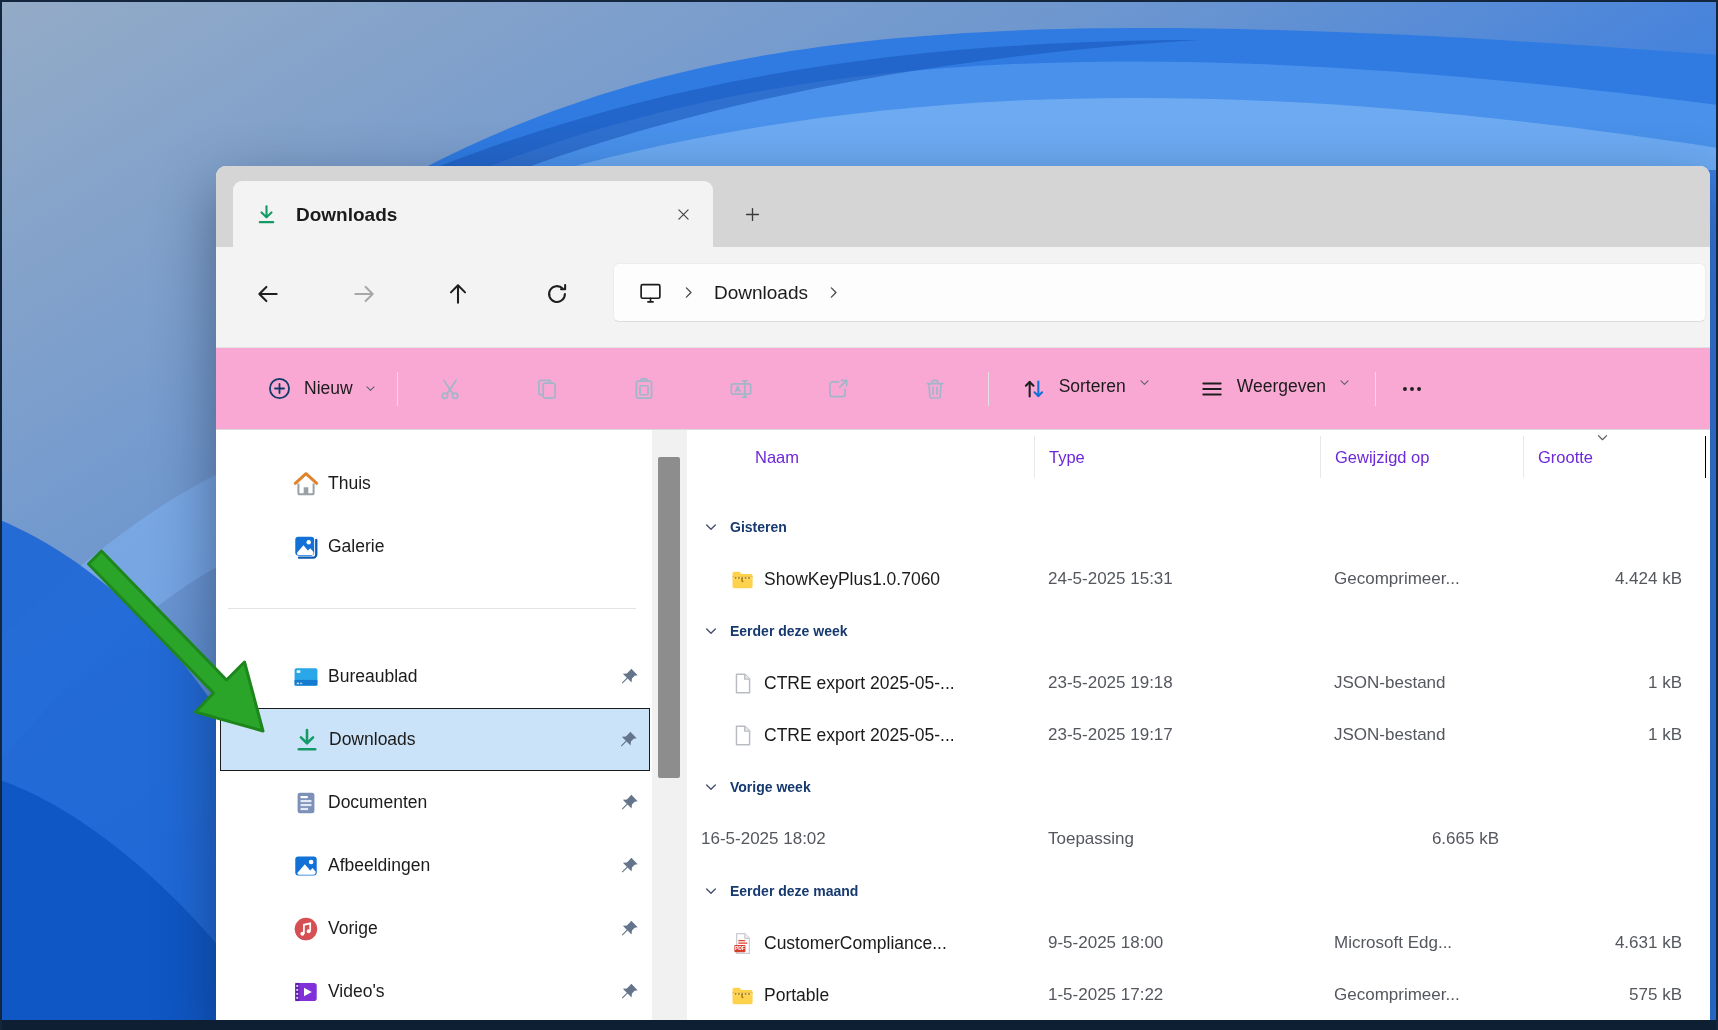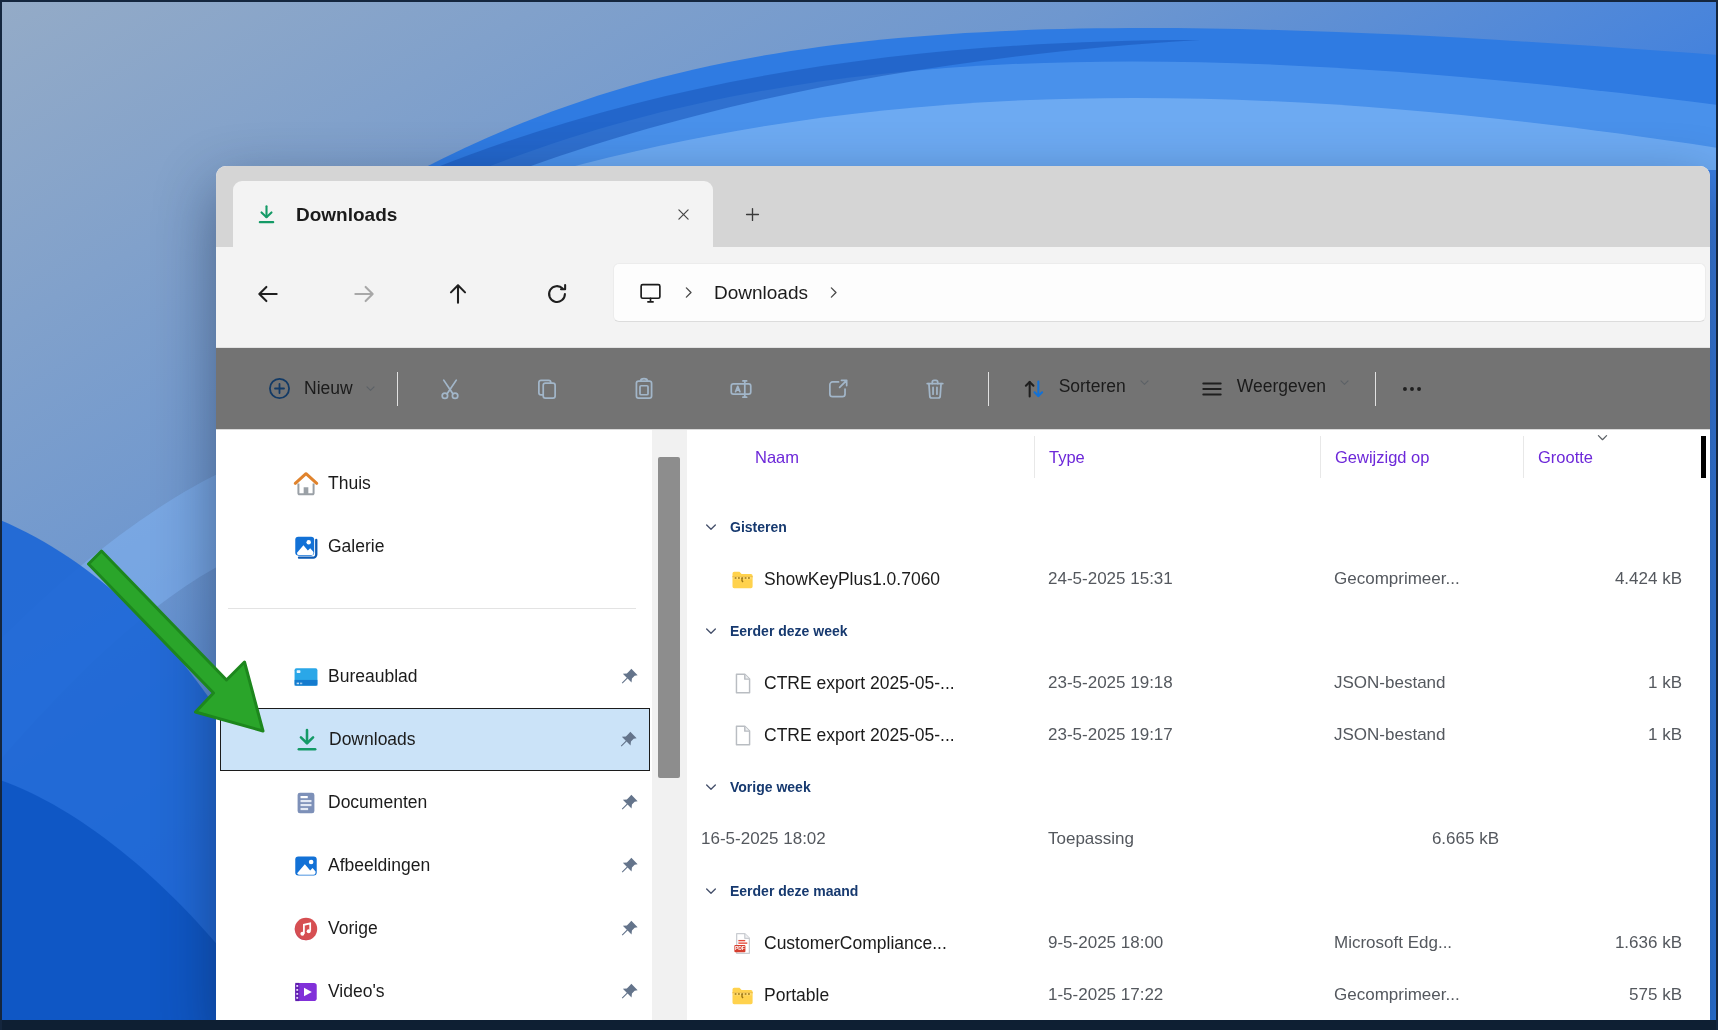--- a/index.html
+++ b/index.html
@@ -26,21 +26,21 @@
   .navbar{position:absolute;left:0;top:81px;right:0;height:100px;background:#f3f3f3;}
   .navbtn{position:absolute;top:26px;width:42px;height:42px;display:flex;align-items:center;justify-content:center;border-radius:6px;}
   .navbtn .ic{width:26px;height:26px;}
   .addressbar{position:absolute;left:397px;top:16px;right:4px;height:59px;background:#fdfdfd;
     border:1px solid #ececec;border-bottom-color:#dcdcdc;border-radius:6px;box-sizing:border-box;
     display:flex;align-items:center;padding-left:24px;}
   .crumb-ic{width:25px;height:25px;}
   .crumb-sep{width:17px;height:17px;margin:0 17px;}
   .crumb-text{font-size:19px;color:#1b1b1b;}
 
-  .toolbar{position:absolute;left:0;top:181px;right:0;height:83px;background:#737373;
+  .toolbar{position:absolute;left:0;top:181px;right:0;height:83px;background:#f9a8d4;
     border-top:1px solid #e2e2e2;border-bottom:1px solid #d9d9d9;box-sizing:border-box;
     display:flex;align-items:center;padding-left:34px;}
   .tb-new{display:flex;align-items:center;gap:11px;padding:9px 16px;border-radius:5px;}
   .tb-new .ic{width:27px;height:27px;}
   .tb-new .lbl{font-size:17.5px;color:#1b1b1b;}
   .tb-new .chev{width:13px;height:13px;}
   .tb-divider{width:1px;height:34px;background:#e1e1e1;margin:0 4px;}
   .tb-iconbtn{width:97px;height:48px;display:flex;align-items:center;justify-content:center;border-radius:5px;}
   .tb-iconbtn .ic{width:26px;height:26px;}
   .tb-iconbtn.more{width:64px;}
@@ -64,21 +64,21 @@
   .vscroll{position:absolute;left:436px;top:0;bottom:0;width:35px;background:#f1f1f1;}
   .vscroll .thumb{position:absolute;left:6px;top:27px;width:22px;height:321px;background:#8d8d8d;border-radius:2px;}
 
   
   .filelist{position:absolute;left:471px;top:0;right:0;bottom:0;}
   .grid{display:grid;grid-template-columns:347px 286px 203px 183px;}
   .list-header{position:absolute;left:0;right:0;top:6px;height:42px;}
   .list-header .hcell{display:flex;align-items:center;font-size:16.5px;color:#6d28d9;padding-left:14px;box-sizing:border-box;position:relative;}
   .list-header .hcell:first-child{padding-left:68px;}
   .list-header .hcell + .hcell{border-left:1px solid #e8e8e8;}
-  .list-header .hcell:last-child{border-right:5px solid #000000;}
+  .list-header .hcell:last-child{border-right:1px solid #000000;}
   .sort-chip{position:absolute;left:71px;top:-6px;width:15px;height:15px;}
   .rows{position:absolute;left:0;right:0;top:48px;}
   .rows .spacer{height:23px;}
   .group-row{height:52px;display:flex;align-items:center;padding-left:16px;box-sizing:border-box;}
   .group-row .chev{width:16px;height:16px;}
   .group-row .lbl{margin-left:11px;font-size:14px;font-weight:600;color:#16396f;}
   .file-row{height:52px;}
   .file-row .cell{display:flex;align-items:center;font-size:17px;color:#54585e;padding-left:14px;box-sizing:border-box;overflow:hidden;white-space:nowrap;}
   .file-row .cell.name{padding-left:43px;color:#1b1b1b;font-size:17.5px;}
   .file-row .cell.name .ic{width:25px;height:25px;flex:0 0 auto;margin-right:9px;}
@@ -543,21 +543,21 @@
                     <rect x="8" y="8.6" width="6.6" height="1.3" fill="#e64a3c"></rect>
                     <rect x="8" y="11" width="8.6" height="1.3" fill="#e64a3c"></rect>
                     <rect x="4.2" y="13.4" width="10.6" height="7" rx="1" fill="#d63e2e"></rect>
                     <text x="9.5" y="18.6" font-size="4.8" font-weight="bold" fill="#fff" text-anchor="middle" font-family="Liberation Sans, sans-serif">PDF</text>
                   </svg>
                 </span>
                 <span>CustomerCompliance...</span>
               </div>
               <div class="cell">9-5-2025 18:00</div>
               <div class="cell">Microsoft Edg...</div>
-              <div class="cell size">1.636 kB</div>
+              <div class="cell size">4.631 kB</div>
             </div>
             <div class="file-row grid">
               <div class="cell name">
                 <span class="ic">
                   <svg viewBox="0 0 24 24">
                     <path d="M2.4 6.2a1.6 1.6 0 0 1 1.6-1.6h5.1l2 2.2h9a1.6 1.6 0 0 1 1.6 1.6v10.4a1.6 1.6 0 0 1-1.6 1.6H4a1.6 1.6 0 0 1-1.6-1.6Z" fill="#ffd24d"></path>
                     <path d="M2.4 9.3h19.3" stroke="#eebc3e" stroke-width="1.2"></path>
                     <path d="M3.4 9.3h17.3v2.6H3.4z" fill="#ffdd77"></path>
                     <path d="M4.5 10.6h15" stroke="#9c7514" stroke-width="1.5" stroke-dasharray="1.7 1.5"></path>
                     <path d="M11.5 10.6v2.6l1 1.2" stroke="#9c7514" stroke-width="1.3" fill="none"></path>

